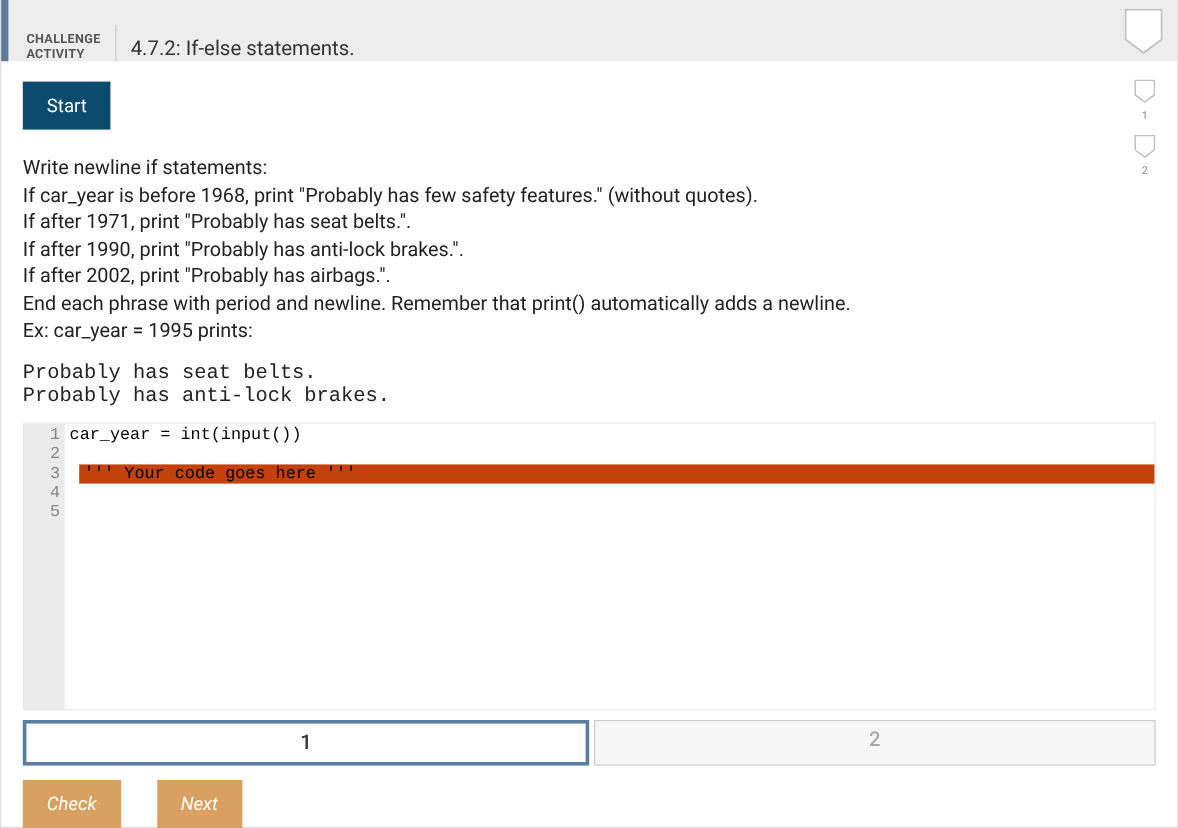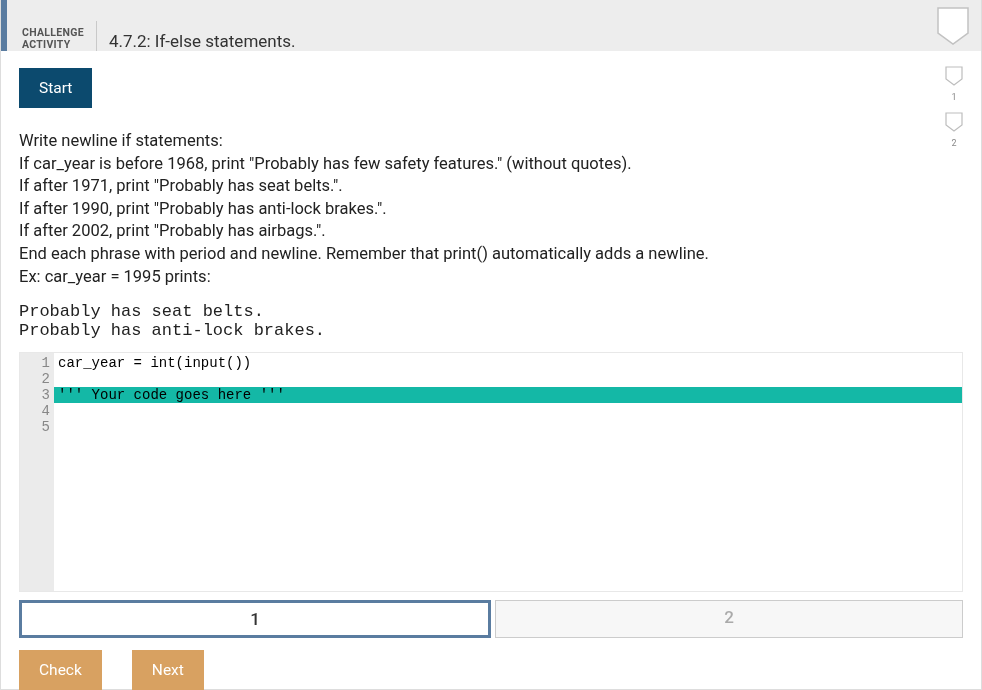--- a/index.html
+++ b/index.html
@@ -101,21 +101,22 @@
       padding: 2px 0px;
       line-height: 16px;
       position: relative;
     }
     .code-line {
       padding-left: 4px;
       height: 16px;
       white-space: pre;
     }
     .hl {
-      background: #14b8a6;
+      background: #c2410c;
+      margin-left: 12px;
     }
     .tabs {
       display: flex;
       margin-top: 8px;
       gap: 4px;
     }
     .tab {
       flex: 1;
       text-align: center;
       padding: 6px 0;
@@ -139,20 +140,21 @@
       gap: 30px;
     }
     .action-btn {
       background: #d8a161;
       color: #fff;
       border: none;
       padding: 11px 20px;
       font-size: 15.5px;
       cursor: pointer;
       font-family: inherit;
+      font-style: italic;
     }
     .side-shields {
       position: absolute;
       right: 18px;
       top: 66px;
       display: flex;
       flex-direction: column;
       gap: 10px;
       align-items: center;
     }

